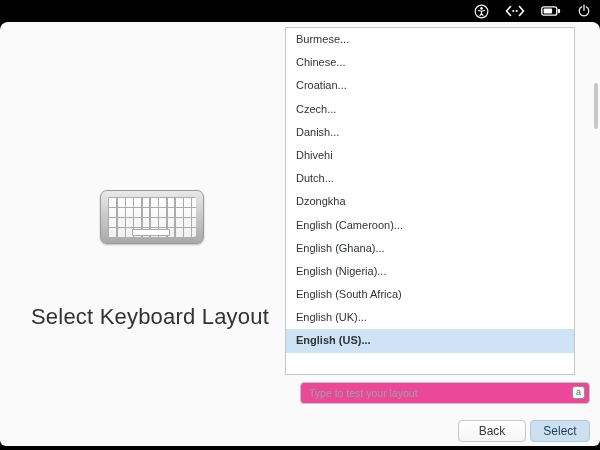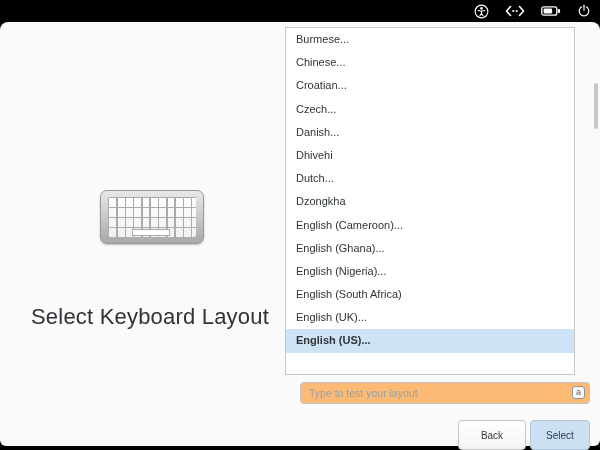--- a/index.html
+++ b/index.html
@@ -61,36 +61,36 @@
   .list-row.selected { background:var(--selection-bg,#cfe3f6);font-weight:bold; }
   .scroll-thumb {
     position:absolute; right:2px; top:61px; width:4px; height:46px;
     background:#c7c7c7; border-radius:2px;
   }
 
   
   .entry-wrap { position:absolute; left:300px; top:360px; width:290px; height:22px; }
   .entry-wrap input {
     width:100%; height:100%; box-sizing:border-box;
-    border:1px solid #c3c3c3; border-radius:4px; background:#fdba74;
+    border:1px solid #c3c3c3; border-radius:4px; background:#ec4899;
     font-family:inherit; font-size:10.5px; color:#333;
     padding:0 24px 0 8px; outline:none;
   }
   .entry-wrap input::placeholder { color:#9aa0a4; }
   .preview-icon {
     position:absolute; right:5px; top:4px; width:13px; height:13px;
     border:1px solid #8f9396; border-radius:3px; box-sizing:border-box;
     font-size:9px; line-height:11px; text-align:center; color:#5d6266;
     background:#fdfdfd; cursor:pointer;
   }
 
   
   .btn {
-    position:absolute; top:398px; height:30px; box-sizing:border-box;
-    border-radius:4px; font-family:inherit; font-size:10px; cursor:pointer;
+    position:absolute; top:398px; height:22px; box-sizing:border-box;
+    border-radius:4px; font-family:inherit; font-size:12px; cursor:pointer;
   }
   .btn-back {
     left:458px; width:68px;
     background:linear-gradient(#ffffff,#f5f5f5);
     border:1px solid #c6c6c6; color:#33383d;
   }
   .btn-select {
     left:530px; width:60px;
     background:var(--suggested-bg,#cde0f1);
     border:1px solid #b1c6da; color:var(--suggested-text,#1b3c5d);

